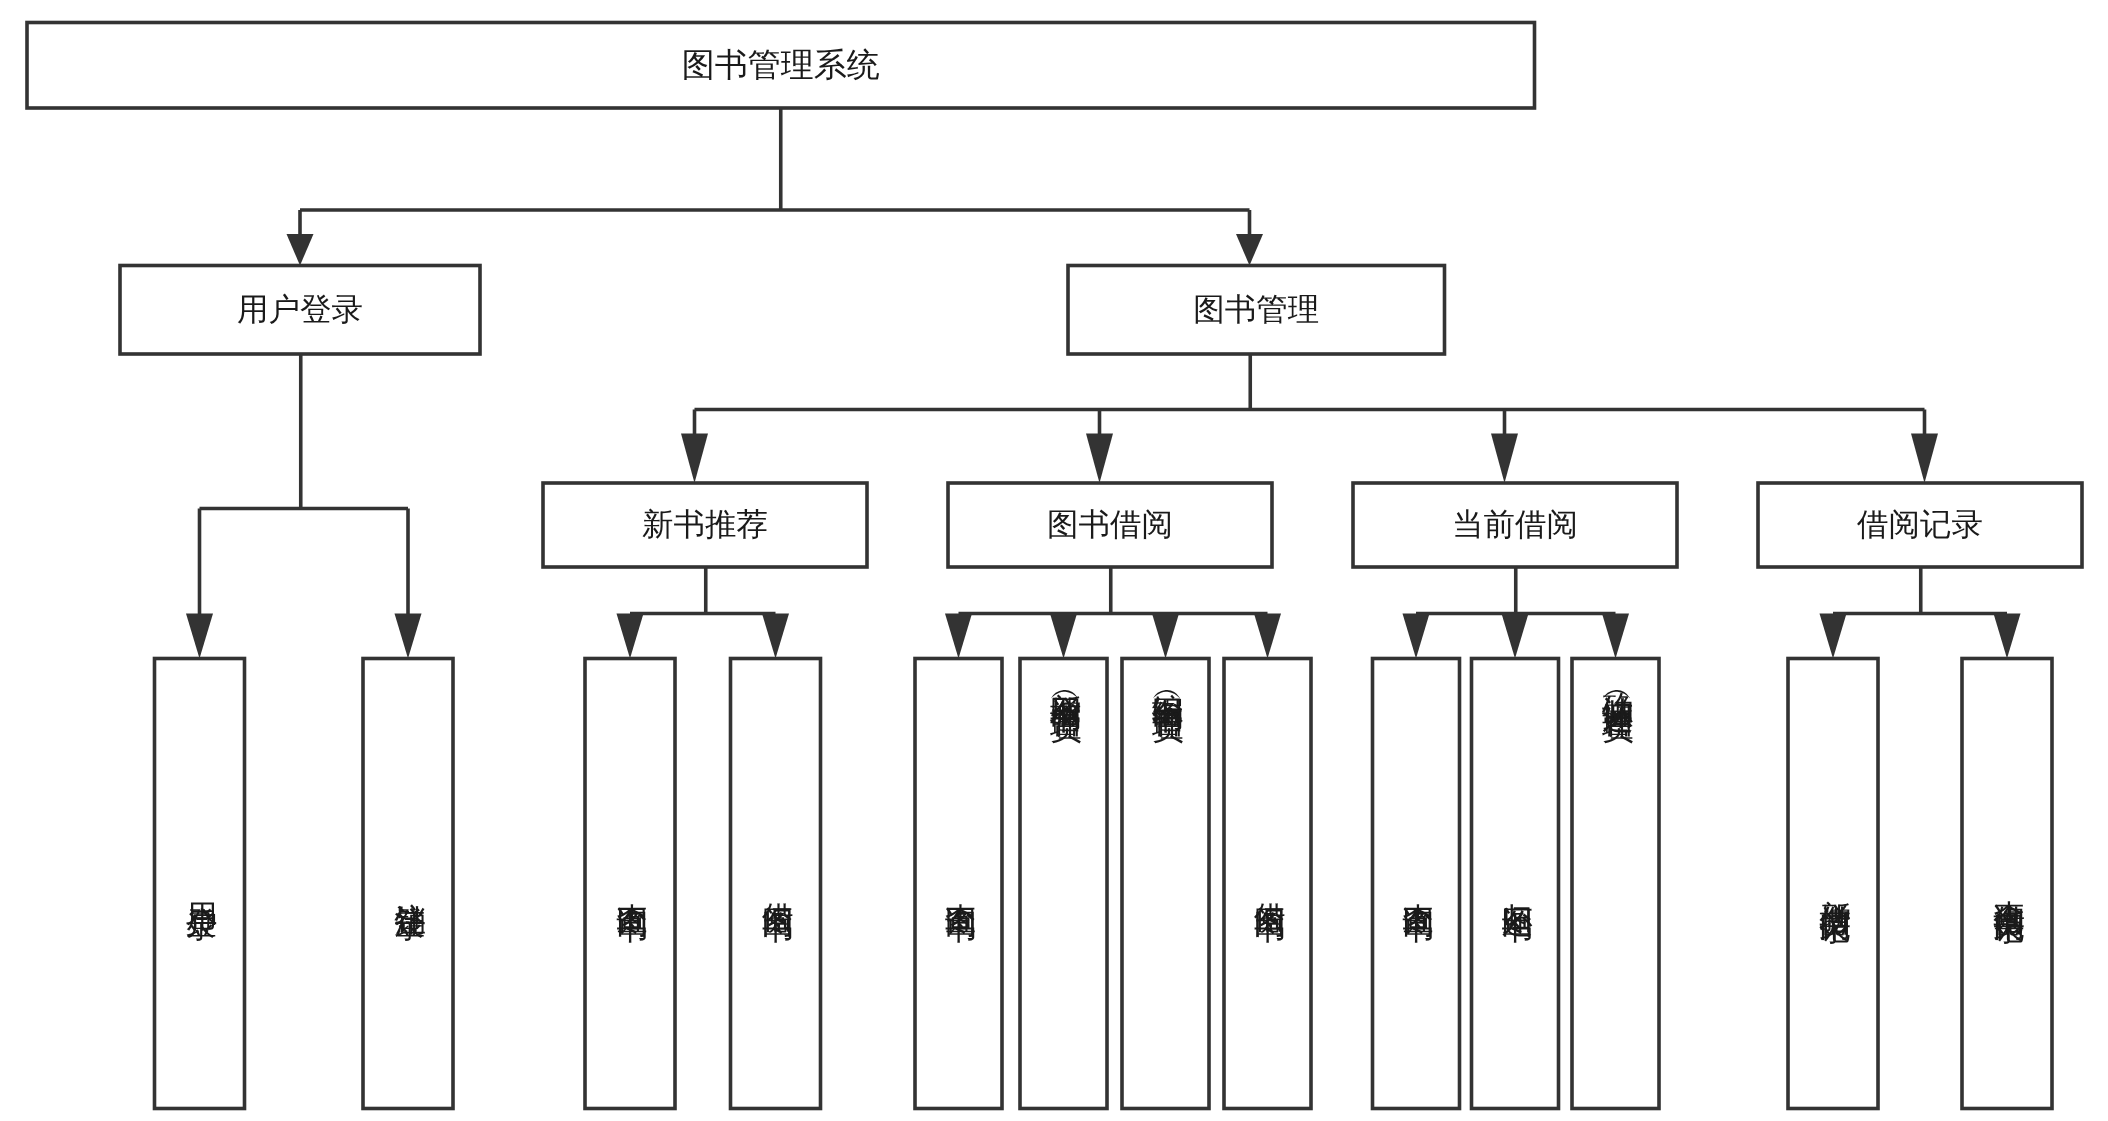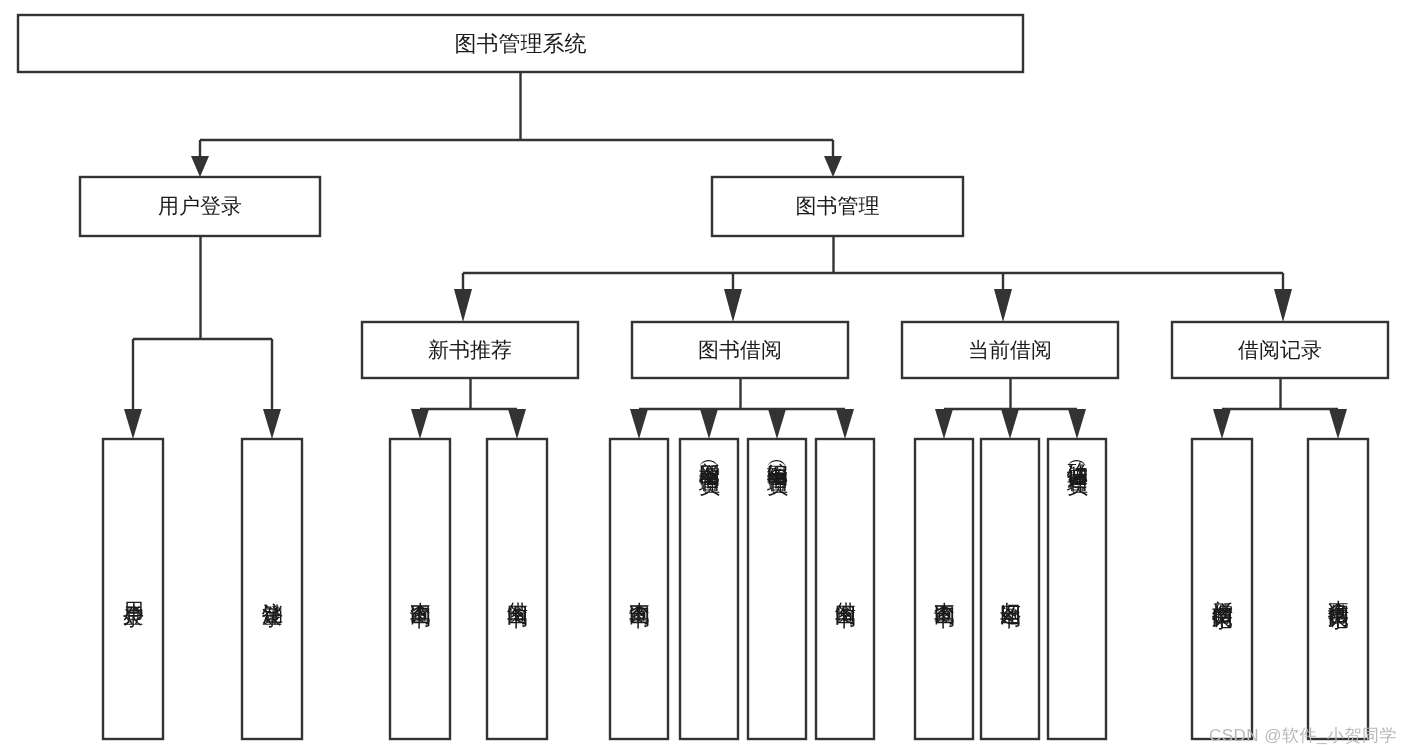--- a/index.html
+++ b/index.html
@@ -234,15 +234,14 @@
   <div class="vlabel-wrap" style="left:1048px; top:435px; width:58px; height:300px; align-items:flex-start; padding-top:6px; box-sizing:border-box;">
     <span class="vlabel-text">确认归还（管理员）</span>
   </div>
   <div class="vlabel-wrap" style="left:1192px; top:435px; width:60px; height:300px;">
     <span class="vlabel-text">新增借阅记录</span>
   </div>
   <div class="vlabel-wrap" style="left:1308px; top:435px; width:60px; height:300px;">
     <span class="vlabel-text">查询借阅记录</span>
   </div>
 
-  <div class="watermark">CSDN @软件_小贺同学</div>
 
 </div>
 
 </body></html>

